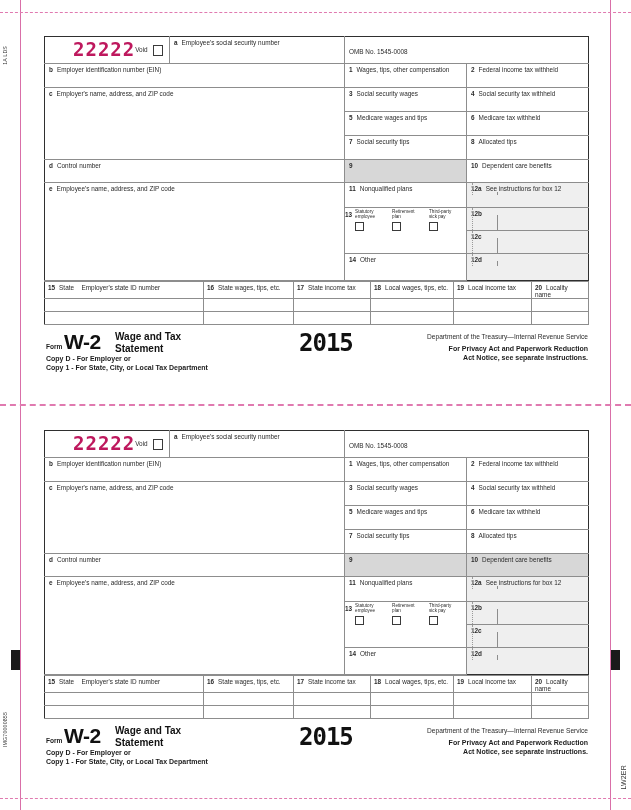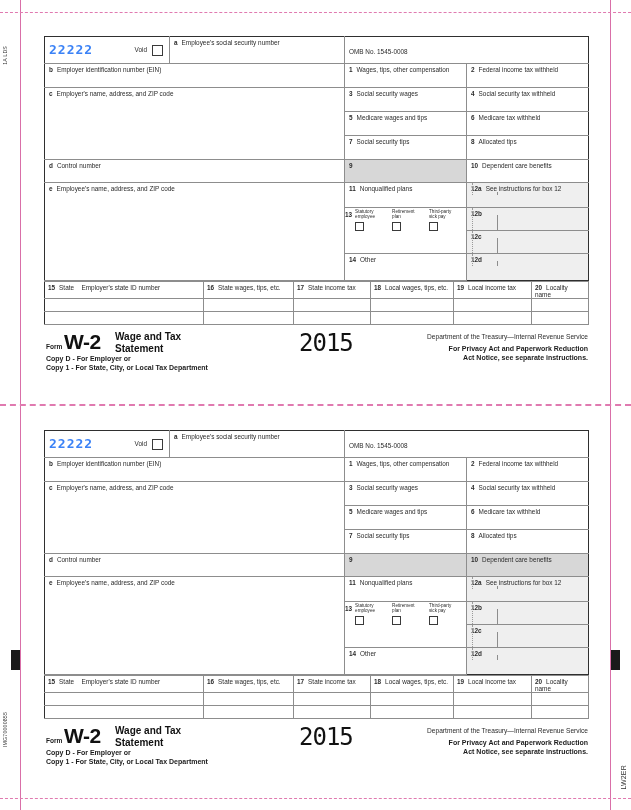--- a/index.html
+++ b/index.html
@@ -100,25 +100,25 @@
   .shade-lt { background: #efefef; }
 
   
   .ctrl {
     display: flex; align-items: center;
     height: 26px;
     padding: 0 2px;
   }
   .ctrl .num {
     font-family: "DejaVu Sans Mono", monospace;
-    font-size: 13px;
+    font-size: 19px;
     font-weight: bold;
     letter-spacing: 1px;
-    color: #3b82f6;
-    margin-left: 2px;
+    color: #be185d;
+    margin-left: 26px;
   }
   .ctrl .void {
     margin-left: auto; margin-right: 5px;
     font-size: 6.4px;
   }
   .ckbox {
     width: 11px; height: 11px;
     border: 1px solid #3a3a3a;
     background: #fff;
     display: inline-block;
@@ -192,21 +192,21 @@
     color: #111;
   }
   .f-copy {
     position: absolute; left: 2px; top: 27px;
     font-size: 7px; font-weight: bold; line-height: 1.3;
     color: #1c1c1c;
   }
   .f-year {
     position: absolute; left: 255px; top: 2px;
     font-family: "DejaVu Sans Mono", monospace;
-    font-size: 24px; font-weight: normal;
+    font-size: 24px; font-weight: bold;
     letter-spacing: -1px;
     color: #111;
   }
   .f-dept {
     position: absolute; right: 0; top: 6px;
     font-size: 6.6px; color: #2b2b2b; text-align: right;
   }
   .f-notice {
     position: absolute; right: 0; top: 17px;
     font-size: 7px; font-weight: bold; line-height: 1.3;

